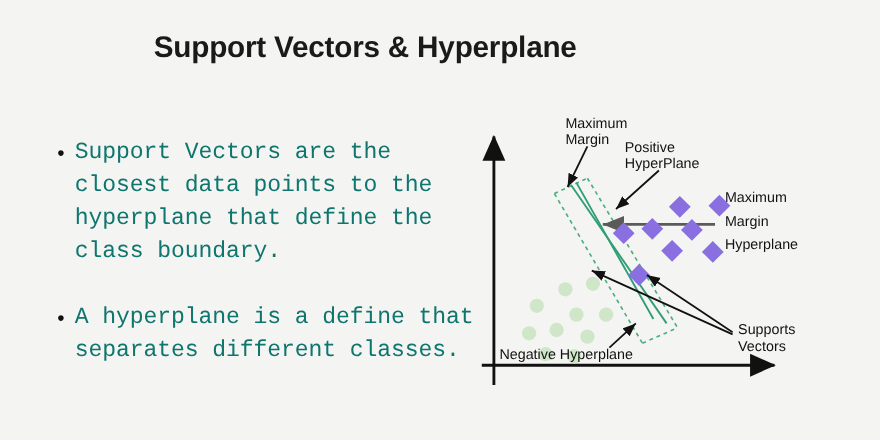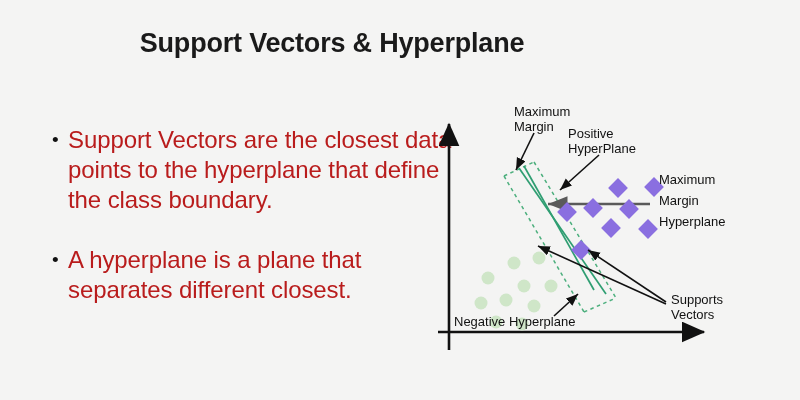--- a/index.html
+++ b/index.html
@@ -43,24 +43,25 @@
     margin-bottom: 30px;
   }
   .bullet-dot {
     width: 16px;
     flex: 0 0 16px;
     font-size: 19px;
     line-height: 30px;
     color: #111;
   }
   .bullet-text {
-    font-size: 24px;
+    font-size: 21px;
     line-height: 30px;
-    color: #b91c1c;
+    color: #0f766e;
     letter-spacing: -0.1px;
+    font-family: Liberation Mono, monospace;
   }
   #diagram {
     position: absolute;
     left: 426px;
     top: 100px;
     width: 350px;
     height: 265px;
   }
   #diagram svg {
     display: block;
@@ -78,21 +79,21 @@
 
   <div id="title">Support Vectors &amp; Hyperplane</div>
 
   <div id="bullets">
     <div class="bullet">
       <span class="bullet-dot">•</span>
       <span class="bullet-text">Support Vectors are the closest data points to the hyperplane that define the class boundary.</span>
     </div>
     <div class="bullet">
       <span class="bullet-dot">•</span>
-      <span class="bullet-text">A hyperplane is a plane that separates different closest.</span>
+      <span class="bullet-text">A hyperplane is a define that separates different classes.</span>
     </div>
   </div>
 
   <div id="diagram">
     <svg width="350" height="265" viewBox="0 0 350 265" xmlns="http://www.w3.org/2000/svg">
       <defs>
         <marker id="arrowBlack" markerWidth="9" markerHeight="9" refX="7.5" refY="3" orient="auto">
           <path d="M0,0 L7.5,3 L0,6 z" fill="#111"></path>
         </marker>
         <marker id="arrowGray" markerWidth="9" markerHeight="9" refX="7.5" refY="3" orient="auto">

